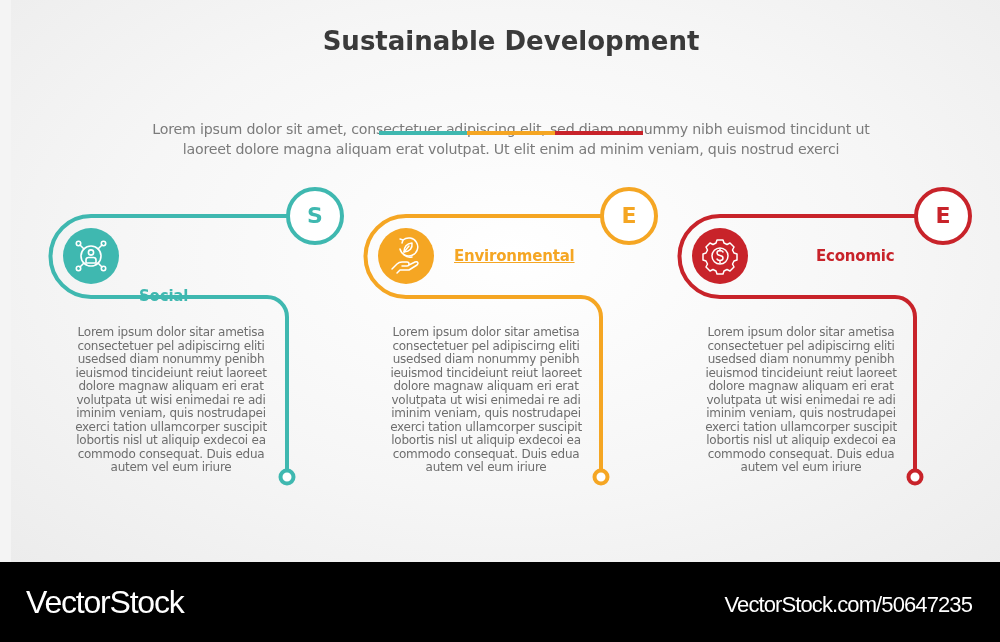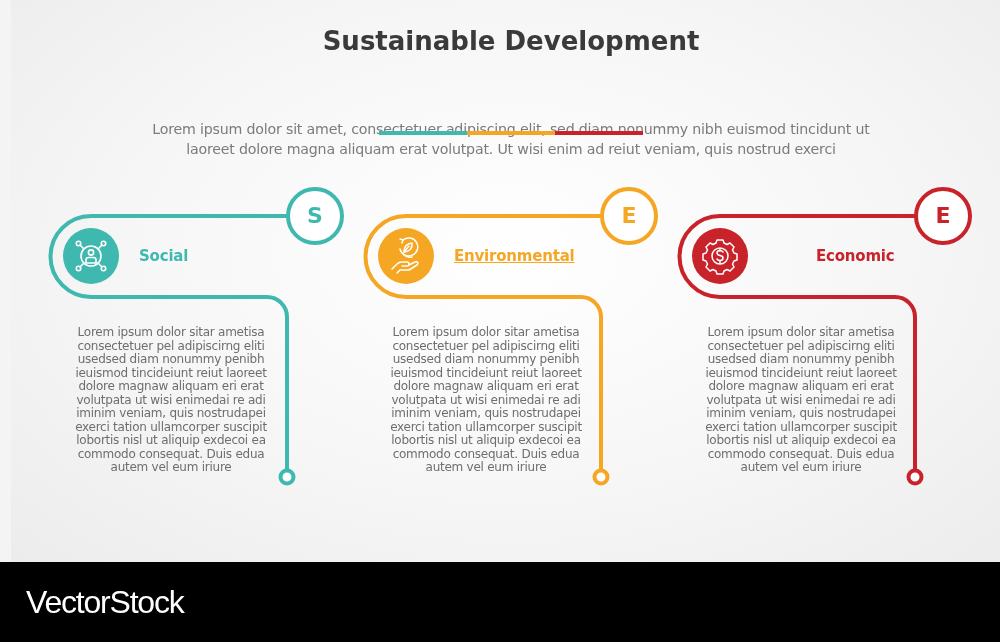--- a/index.html
+++ b/index.html
@@ -46,21 +46,21 @@
   }
 </style>
 </head>
 <body>
 
 <div class="canvas">
 
   <div class="title">Sustainable Development</div>
   <div class="subtitle">
     <div>Lorem ipsum dolor sit amet, consectetuer adipiscing elit, sed diam nonummy nibh euismod tincidunt ut</div>
-    <div>laoreet dolore magna aliquam erat volutpat. Ut wisi enim ad reiut veniam, quis nostrud exerci</div>
+    <div>laoreet dolore magna aliquam erat volutpat. Ut elit enim ad minim veniam, quis nostrud exerci</div>
   </div>
 
   <div class="divider" style="left:368px;width:88px;background:#3fb8b0;"></div>
   <div class="divider" style="left:456px;width:88px;background:#f5a623;"></div>
   <div class="divider" style="left:544px;width:88px;background:#c8232a;"></div>
 
   <svg class="diagram" width="1000" height="562" viewBox="0 0 1000 562">
 
     <g fill="none" stroke="#3fb8b0" stroke-width="4" stroke-linecap="round">
       <path d="M276 216 H80 A40 40 0 0 0 80 297 H256 A20 20 0 0 1 276 317 V470"></path>
@@ -107,21 +107,21 @@
       <path d="M706 240 h6 l1 3 l3 1.5 l3 -1.5 l4 4 l-1.5 3 l1.5 3 l3 1 v6 l-3 1 l-1.5 3 l1.5 3 l-4 4 l-3 -1.5 l-3 1.5 l-1 3 h-6 l-1 -3 l-3 -1.5 l-3 1.5 l-4 -4 l1.5 -3 l-1.5 -3 l-3 -1 v-6 l3 -1 l1.5 -3 l-1.5 -3 l4 -4 l3 1.5 l3 -1.5 z"></path>
       <circle cx="709" cy="256" r="8"></circle>
       <path d="M712 252 q-1 -1.5 -3 -1.5 q-3 0 -3 2.5 q0 2 3 2.5 q3 0.5 3 2.5 q0 2.5 -3 2.5 q-2 0 -3 -1.5 M709 249 v2 M709 261 v2" stroke-linecap="round"></path>
     </g>
   </svg>
 
   <div style="position:absolute;left:284px;top:202px;width:40px;text-align:center;font-family:'DejaVu Sans',sans-serif;font-weight:bold;font-size:22px;line-height:28px;color:#3fb8b0;">S</div>
   <div style="position:absolute;left:598px;top:202px;width:40px;text-align:center;font-family:'DejaVu Sans',sans-serif;font-weight:bold;font-size:22px;line-height:28px;color:#f5a623;">E</div>
   <div style="position:absolute;left:912px;top:202px;width:40px;text-align:center;font-family:'DejaVu Sans',sans-serif;font-weight:bold;font-size:22px;line-height:28px;color:#c8232a;">E</div>
 
-  <div class="card-label" style="left:128px;color:#3fb8b0;">Social</div>
+  <div class="card-label" style="left:128px;color:#3fb8b0;margin-top:40px;">Social</div>
   <div class="card-label" style="left:443px;color:#f5a623;text-decoration:underline;">Environmental</div>
   <div class="card-label" style="left:757px;color:#c8232a;margin-left:48px;">Economic</div>
 
   <div class="card-body" style="left:60px;">
     <div>Lorem ipsum dolor sitar ametisa</div>
     <div>consectetuer pel adipiscirng eliti</div>
     <div>usedsed diam nonummy penibh</div>
     <div>ieuismod tincideiunt reiut laoreet</div>
     <div>dolore magnaw aliquam eri erat</div>
     <div>volutpata ut wisi enimedai re adi</div>
@@ -154,13 +154,14 @@
     <div>iminim veniam, quis nostrudapei</div>
     <div>exerci tation ullamcorper suscipit</div>
     <div>lobortis nisl ut aliquip exdecoi ea</div>
     <div>commodo consequat. Duis edua</div>
     <div>autem vel eum iriure</div>
   </div>
 </div>
 
 <div class="footer">
   <div class="footer-brand">VectorStock</div>
+  <div class="footer-url">VectorStock.com/50647235</div>
 </div>
 
 </body></html>

